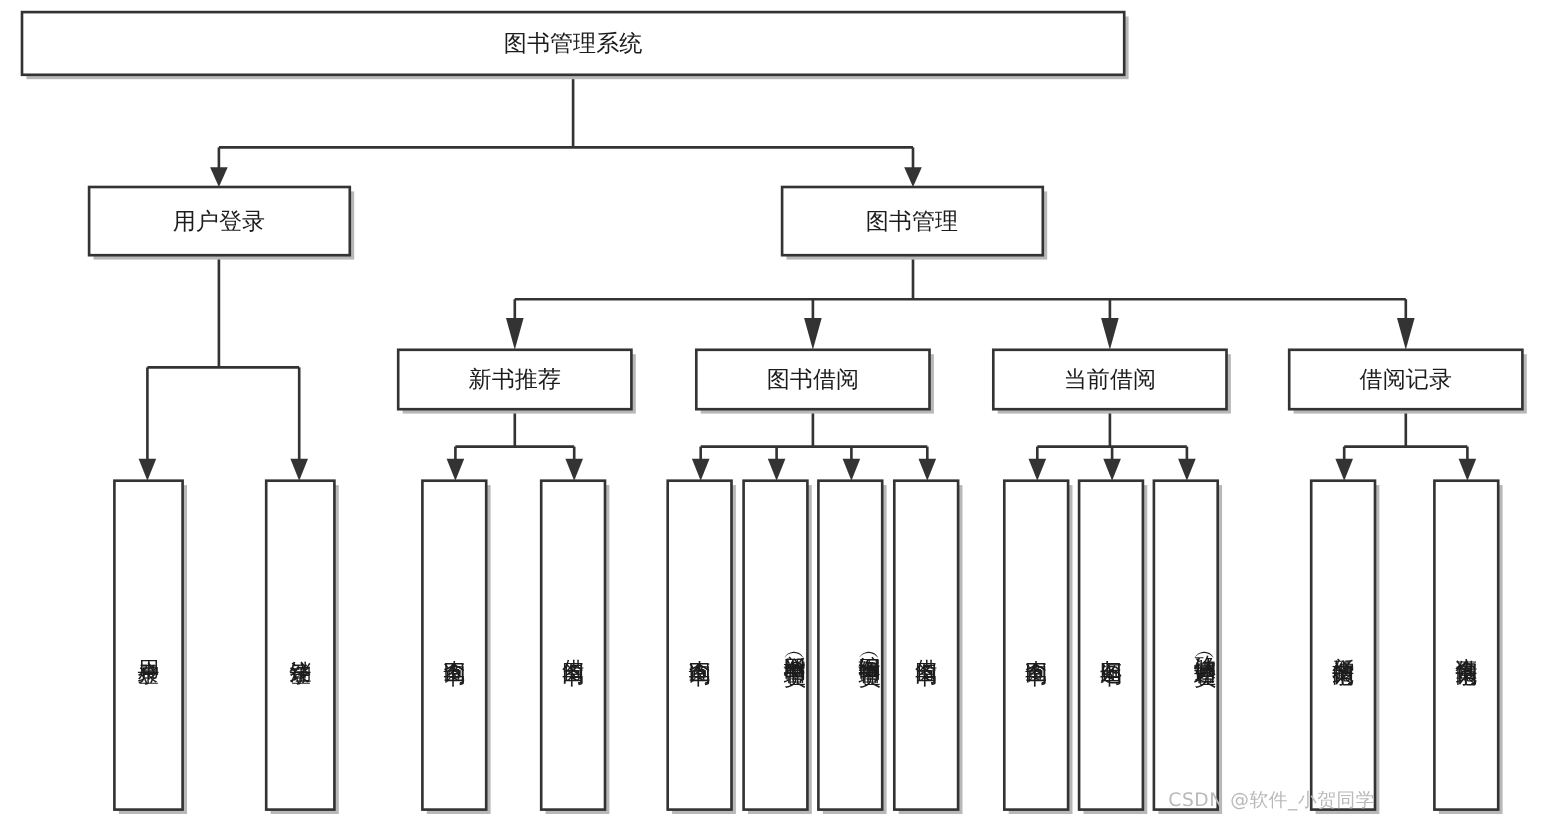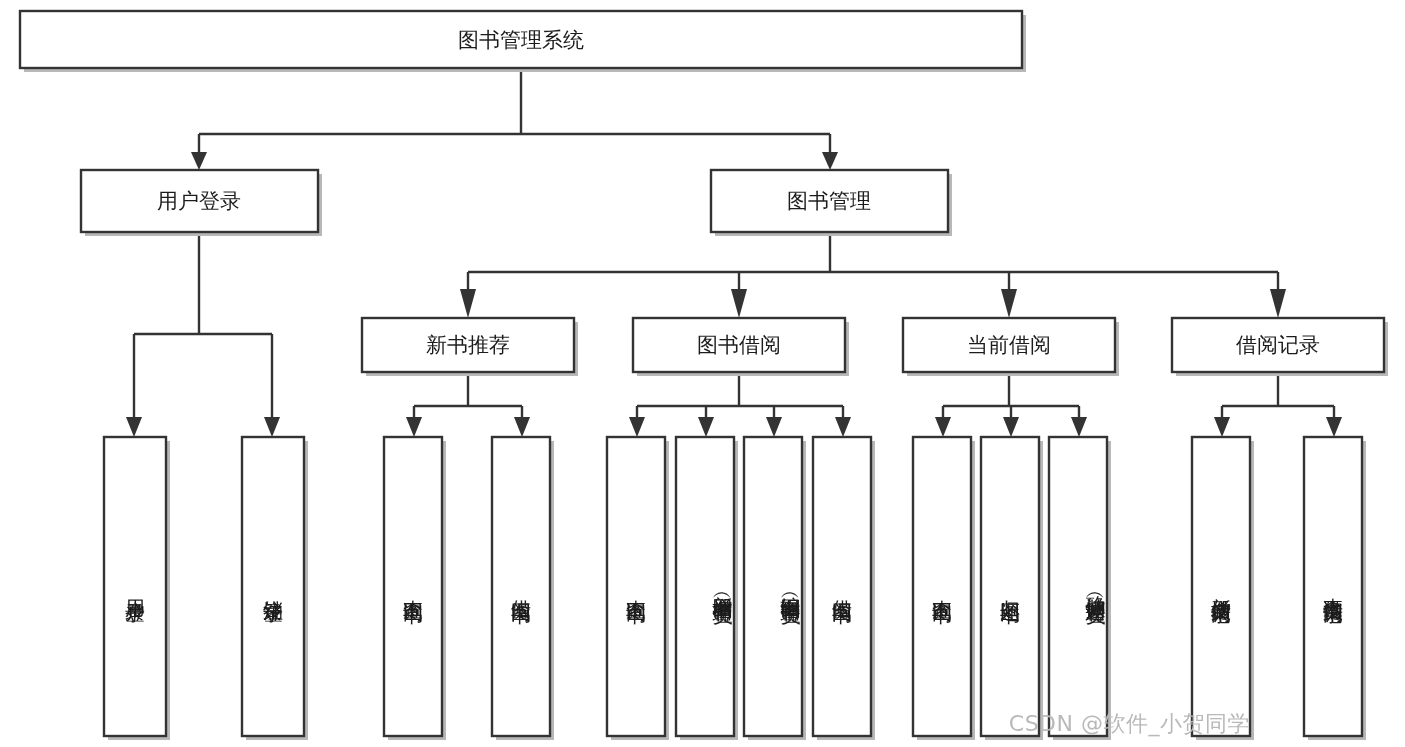--- a/index.html
+++ b/index.html
@@ -66,21 +66,21 @@
     align-items: center;
     justify-content: center;
     white-space: nowrap;
     pointer-events: none;
   }
   .watermark {
     position: absolute;
     right: 14px;
     bottom: 8px;
     font-family: "DejaVu Sans", "Liberation Sans", sans-serif;
-    font-size: 22px;
+    font-size: 17px;
     color: #b9b9b9;
     letter-spacing: 0.5px;
     white-space: nowrap;
   }
 </style>
 </head>
 <body>
 
 <div id="diagram-root">
 

